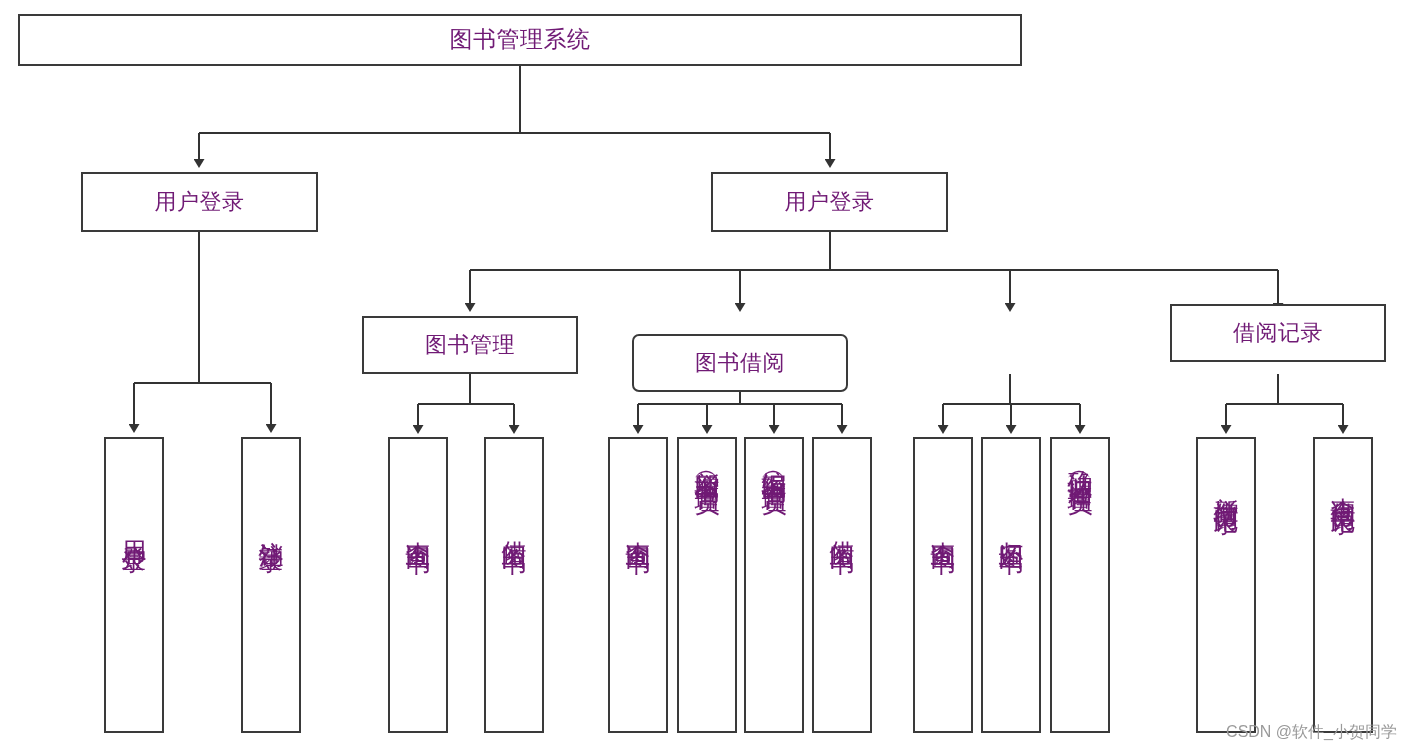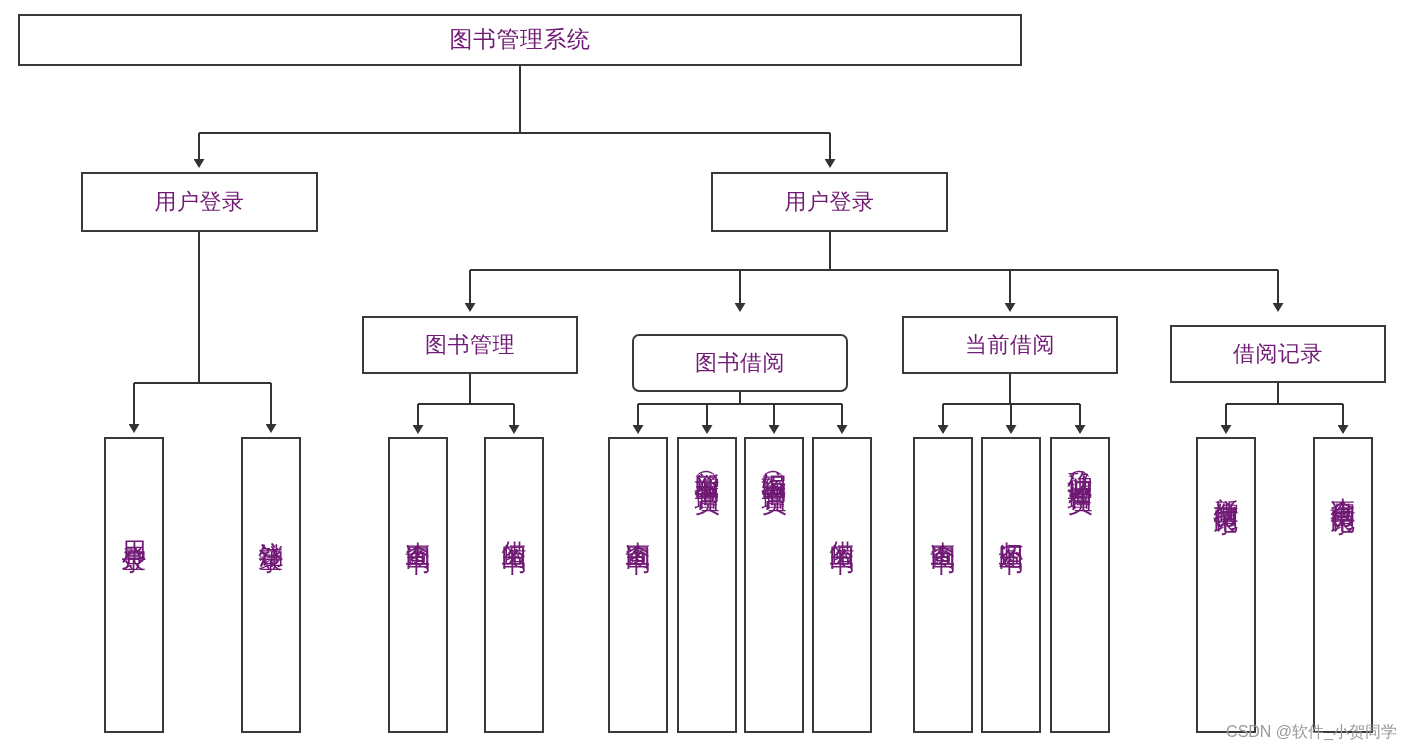--- a/index.html
+++ b/index.html
@@ -129,24 +129,21 @@
   <div class="node h-node" style="left:711px;top:172px;width:237px;height:60px;">
     <span class="lbl">用户登录</span>
   </div>
 
   <div class="node h-node" style="left:362px;top:316px;width:216px;height:58px;">
     <span class="lbl">图书管理</span>
   </div>
   <div class="node h-node" style="left:632px;top:334px;width:216px;height:58px;border-radius:7px;">
     <span class="lbl">图书借阅</span>
   </div>
-  <div class="node h-node" style="left:902px;top:316px;width:216px;height:58px;">
-    <span class="lbl">当前借阅</span>
-  </div>
-  <div class="node h-node" style="left:1170px;top:325px;width:216px;height:58px;">
+  <div class="node h-node" style="left:1170px;top:304px;width:216px;height:58px;">
     <span class="lbl">借阅记录</span>
   </div>
 
   <div class="node v-node mid" style="left:104px;top:437px;width:60px;height:296px;">
     <span class="lbl">用户登录</span>
   </div>
   <div class="node v-node mid" style="left:241px;top:437px;width:60px;height:296px;">
     <span class="lbl">注销登录</span>
   </div>
 

